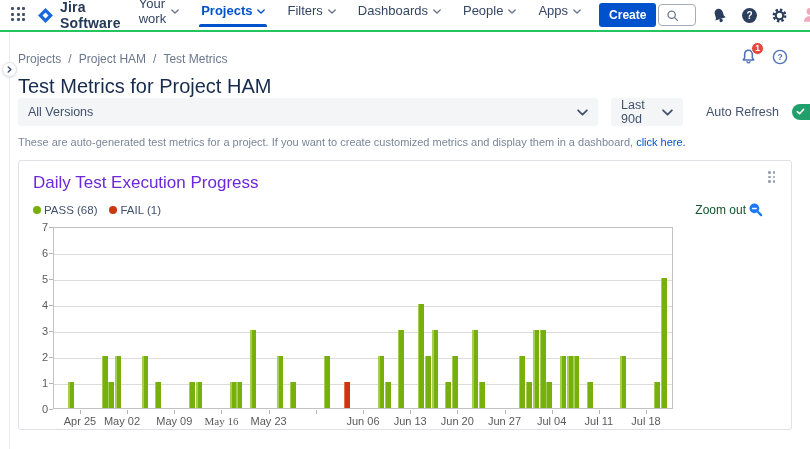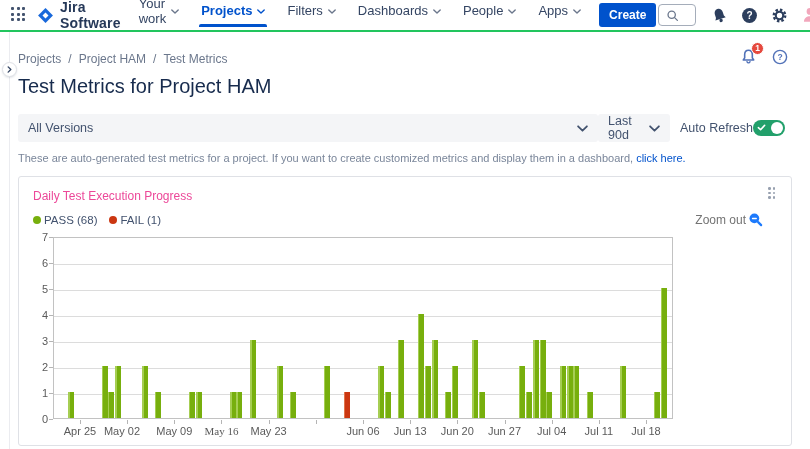--- a/index.html
+++ b/index.html
@@ -43,43 +43,43 @@
   .breadcrumb { display:flex; gap:7px; font-size:12px; color:#6B778C; margin-top:4px; }
   .crumb { cursor:pointer; }
   .crumb-sep { color:#6B778C; }
   .crumb-icons { margin-left:auto; display:flex; gap:15px; align-items:center; margin-right:4px; }
   .bell-wrap { position:relative; }
   .badge { position:absolute; top:-6px; right:-7px; background:#E5493E; color:#fff; font-size:8.5px;
     font-weight:700; border-radius:8px; min-width:13px; height:13px; line-height:11px;
     display:flex; align-items:center; justify-content:center; border:1.5px solid #fff; padding:0 2px; }
   .page-title { font-size:20px; font-weight:500; color:#172B4D; margin-top:9px; }
   
-  .filter-row { display:flex; align-items:center; margin-top:16px; margin-right:-15px; }
+  .filter-row { display:flex; align-items:center; gap:13px; margin-right:-15px; }
   .select { background:#F4F5F7; border-radius:3px; height:28px; display:flex; align-items:center;
     padding:0 10px; font-size:12.5px; color:#42526E; justify-content:space-between; cursor:pointer; gap:8px; }
   .select .chev { color:#42526E; display:flex; }
   .select.version { flex:0 0 580px; }
   .select.range { flex:0 0 72px; }
   .ar-label { font-size:12.5px; color:#42526E; margin-left:10px; white-space:nowrap; }
   .toggle { width:32px; height:16px; background:#22A06B; border-radius:9px; position:relative; cursor:pointer; flex:0 0 32px; }
   .toggle .knob { position:absolute; top:2px; right:2px; width:12px; height:12px; background:#fff; border-radius:50%; }
   .toggle .tick { position:absolute; left:4px; top:3px; display:flex; }
   .note { margin-top:10px; font-size:11px; color:#7A869A; }
   .note a { color:#0052CC; text-decoration:none; cursor:pointer; }
   
   .panel { margin-top:12px; border:1px solid #DFE1E6; border-radius:3px; padding:12px 14px; height:270px; }
   .panel-head { display:flex; align-items:flex-start; }
-  .panel-title { font-size:12px; color:#ec4899; }
+  .panel-title { font-size:17px; color:#6d28d9; }
   .drag-handle { margin-left:auto; display:grid; grid-template-columns:repeat(2,4.5px);
     grid-template-rows:repeat(3,4.5px); cursor:grab; margin-top:-2px; }
   .drag-handle i { width:2.5px; height:2.5px; background:#97A0AF; border-radius:50%; }
   .legend-row { display:flex; align-items:center; margin-top:9px; font-size:11.5px; color:#42526E; gap:12px; }
   .legend-item { display:flex; align-items:center; gap:3px; }
   .legend-dot { width:8px; height:8px; border-radius:50%; background:#999; }
-  .zoomout { margin-left:auto; display:flex; align-items:center; gap:2px; color:#737373;
+  .zoomout { margin-left:auto; display:flex; align-items:center; gap:2px; color:#14532d;
     font-size:12px; cursor:pointer; margin-right:14px; }
   .chart { position:relative; margin-top:10px; height:204px; }
   .plot { position:absolute; left:20px; top:0; width:620px; height:182px;
     border:1px solid #C2C2C2; background:#fff; }
   .gridline { position:absolute; left:0; right:0; height:1px; background:#DCDCDC; }
   .bar { position:absolute; bottom:0; width:6px; }
   .ylab { position:absolute; left:0; width:15px; text-align:right; font-size:11px; color:#5A5A5A; }
   .ytick { position:absolute; left:16px; width:4px; height:1px; background:#B5B5B5; }
   .xlab { position:absolute; top:188px; width:44px; margin-left:-22px; text-align:center; font-size:11px; color:#5A5A5A; }
   .xtick { position:absolute; top:183px; width:1px; height:4px; background:#B5B5B5; }

